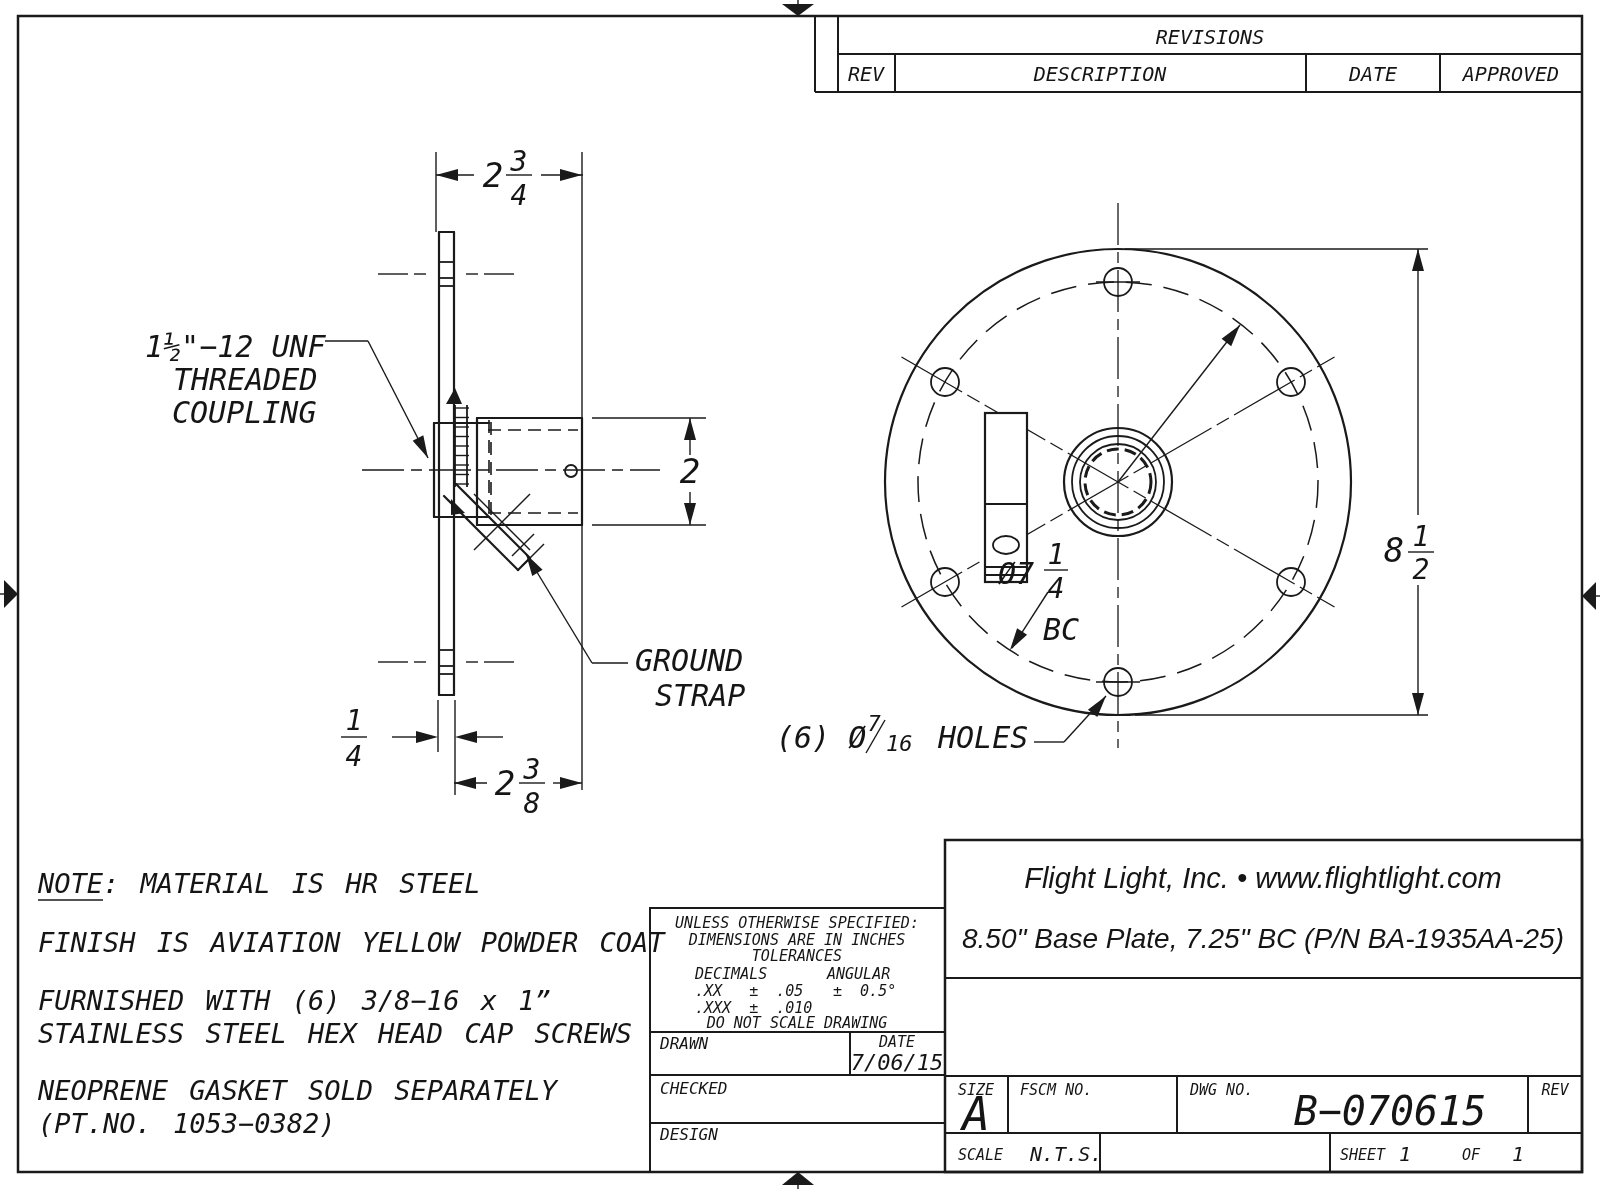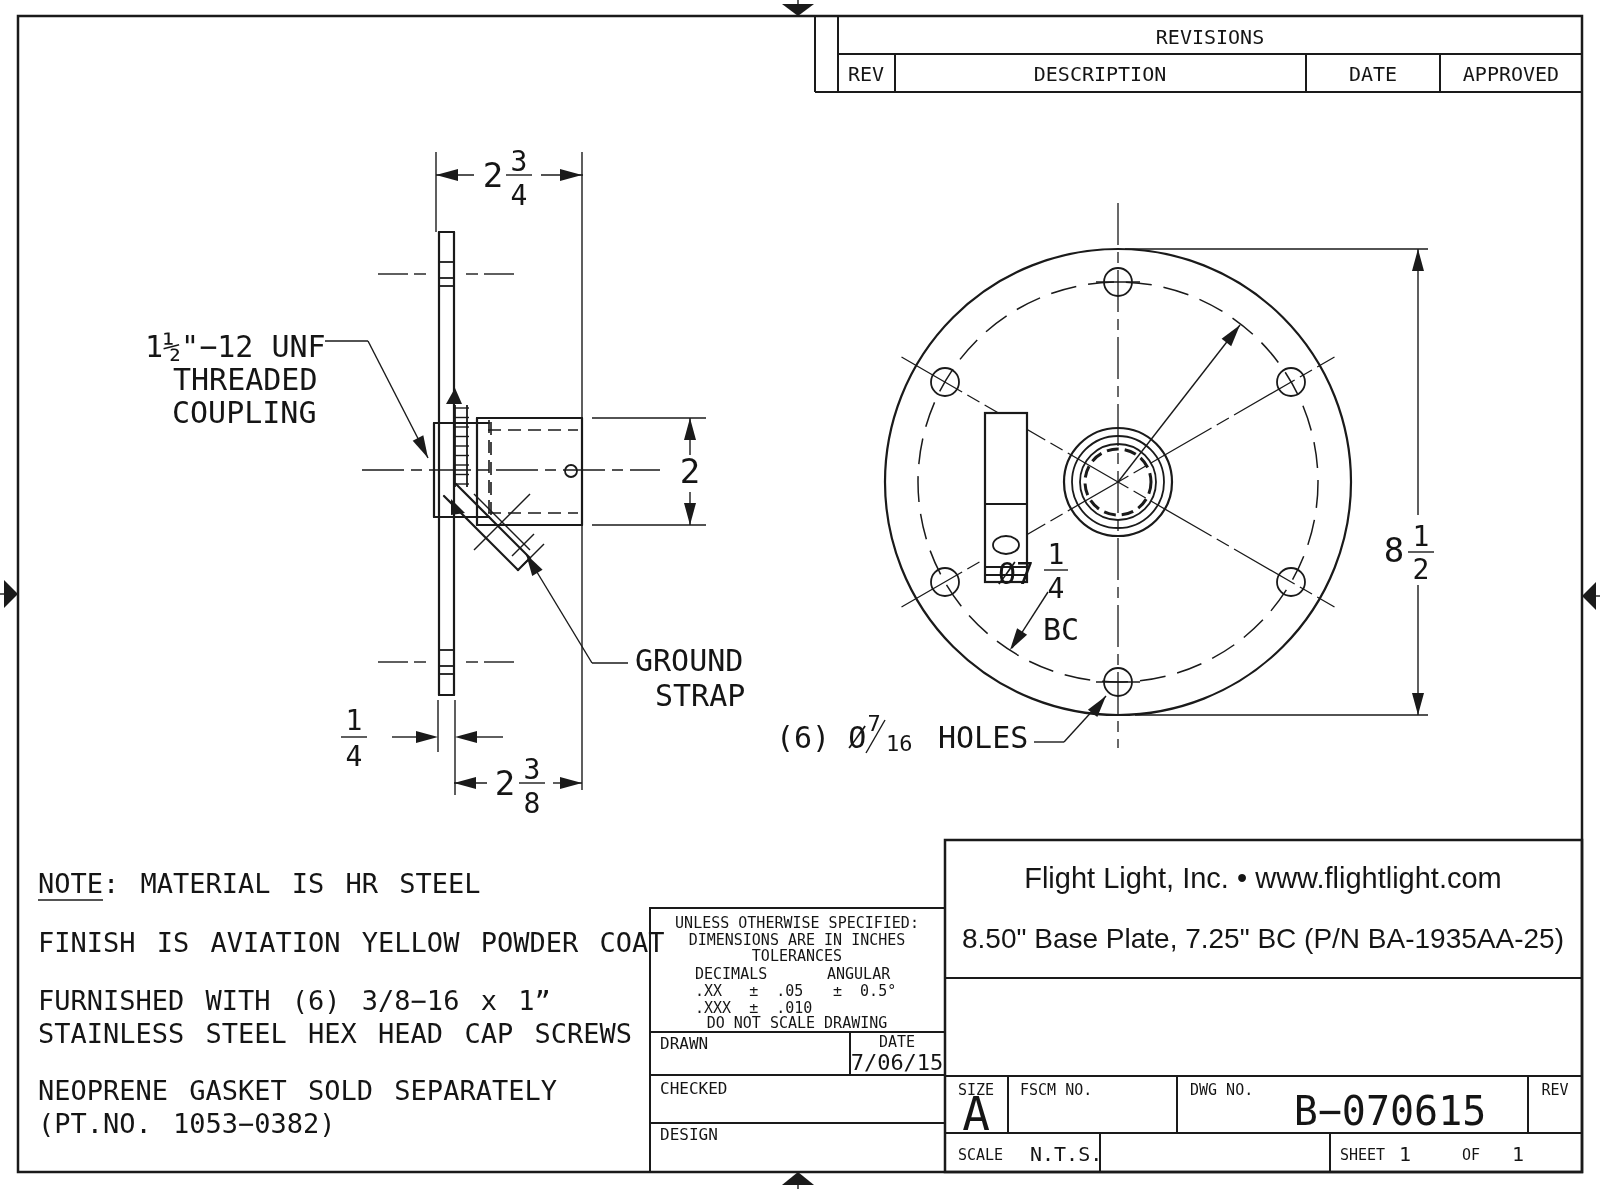--- a/index.html
+++ b/index.html
@@ -1,18 +1,18 @@
 <!DOCTYPE html>
 <html><head>
 <meta charset="utf-8">
 <style>
   html,body { margin:0; padding:0; background:#e8e8e8; }
   #sheet {
     position:relative; width:1600px; height:1189px; background:#ffffff;
-    font-family:"DejaVu Sans Mono", monospace; overflow:hidden;
+    font-family:"DejaVu Sans Mono", monospace; overflow:hidden;font-style:italic;
   }
   svg { position:absolute; left:0; top:0; }
   svg text { fill:#151515; white-space:pre; }
   .obj   { stroke:#1a1a1a; stroke-width:2.2; fill:none; stroke-linecap:round; }
   .obj15 { stroke:#1a1a1a; stroke-width:1.8; fill:none; }
   .thin  { stroke:#1a1a1a; stroke-width:1.4; fill:none; stroke-linecap:butt; }
   .cl    { stroke:#1a1a1a; stroke-width:1.3; fill:none; stroke-dasharray:42 7 11 7; }
   .cl2   { stroke:#1a1a1a; stroke-width:1.3; fill:none; stroke-dasharray:70 6 14 6; }
   .hid   { stroke:#1a1a1a; stroke-width:1.6; fill:none; stroke-dasharray:13 7; }
   .bolt  { stroke:#1a1a1a; stroke-width:1.5; fill:none; stroke-dasharray:26 12; }

